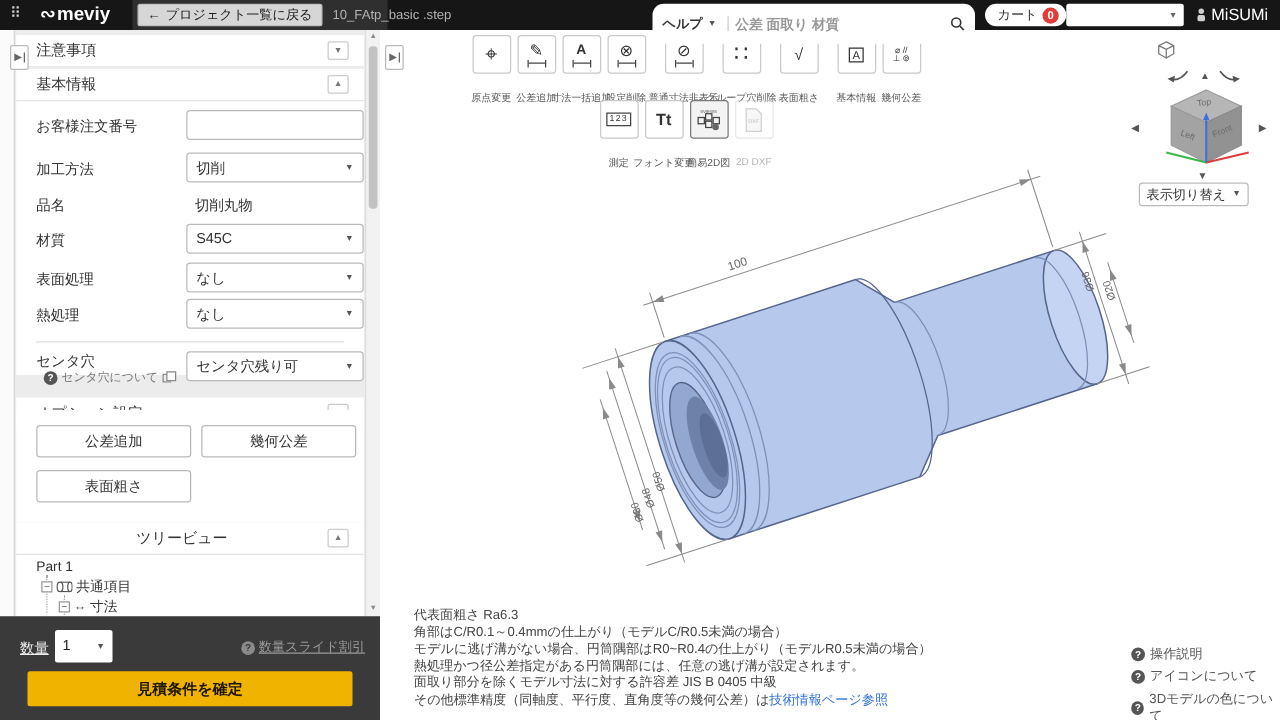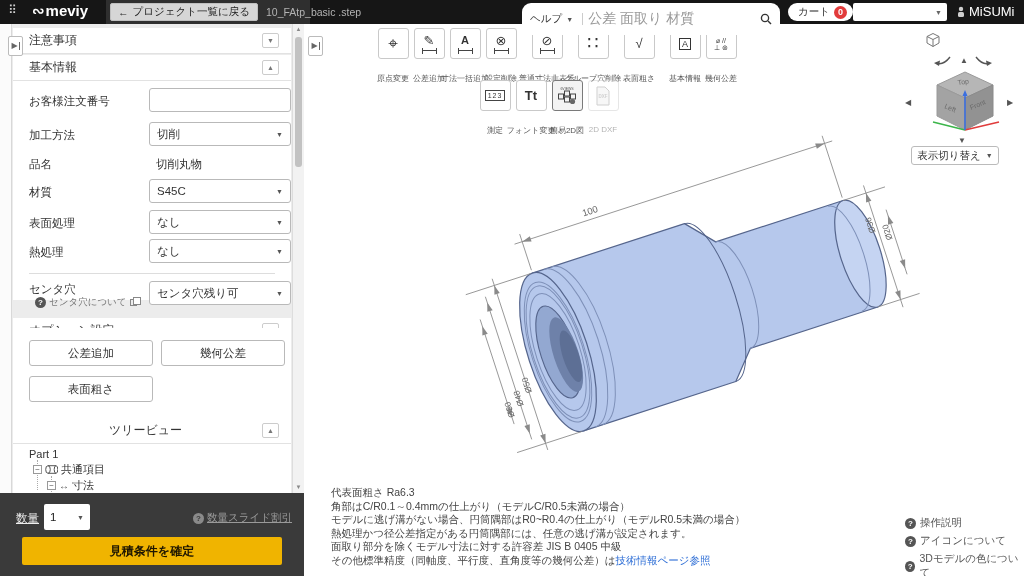--- a/index.html
+++ b/index.html
@@ -7,25 +7,25 @@
   .app{position:relative;width:1024px;height:576px;background:#fff;overflow:hidden;}
 
   
   .topbar{position:absolute;left:0;top:0;width:1024px;height:24px;background:#161616;z-index:50;}
   .grid-ic{position:absolute;left:8px;top:3px;color:#cfcfcf;font-size:12px;letter-spacing:-1px;}
   .logo{position:absolute;left:32px;top:2px;color:#fff;font-size:15px;font-weight:bold;}
   .logo .mark{color:#fff;font-weight:bold;margin-right:1px;}
   .tabstrip{position:absolute;left:106px;top:0;width:204px;height:24px;background:#2f2f2f;display:flex;align-items:center;}
   .backbtn{margin-left:4px;height:18px;background:#d6d6d6;border:1px solid #bfbfbf;border-radius:2px;color:#222;font-size:10.5px;padding:0 7px;display:flex;align-items:center;cursor:pointer;white-space:nowrap;}
   .fname{color:#b3b3b3;font-size:10.5px;margin-left:8px;white-space:nowrap;}
-  .searchpill{position:absolute;left:522px;top:3px;width:258px;height:18px;background:#fff;border-radius:9px;display:flex;align-items:center;padding:16px 8px;}
+  .searchpill{position:absolute;left:522px;top:3px;width:258px;height:18px;background:#fff;border-radius:9px;display:flex;align-items:center;padding:16px 8px;font-weight:bold;}
   .searchpill .help{font-size:10.5px;color:#333;}
   .searchpill .chev{font-size:7px;color:#555;margin:0 4px;}
   .searchpill .div{width:1px;height:12px;background:#ccc;margin:0 5px;}
-  .searchpill .ph{font-size:14px;color:#999;flex:1;white-space:nowrap;overflow:hidden;}
+  .searchpill .ph{font-size:11px;color:#999;flex:1;white-space:nowrap;overflow:hidden;}
   .cartpill{position:absolute;left:788px;top:3px;height:18px;background:#fff;border-radius:9px;display:flex;align-items:center;padding:0 6px 0 10px;gap:4px;}
   .cartpill .t{font-size:10.5px;color:#333;}
   .badge{width:13px;height:13px;border-radius:50%;background:#e23b3b;color:#fff;font-size:9px;font-weight:bold;display:flex;align-items:center;justify-content:center;}
   .topselect{position:absolute;left:853px;top:3px;width:94px;height:18px;background:#fff;border-radius:2px;display:flex;align-items:center;justify-content:flex-end;padding:0 5px;}
   .topselect .chev{font-size:7px;color:#666;}
   .brand{position:absolute;left:956px;top:4px;color:#fff;font-size:13px;font-weight:normal;display:flex;align-items:center;gap:3px;}
 
   
   .sidebar{position:absolute;left:0;top:24px;width:304px;height:552px;background:#ececec;border-right:1px solid #c9c9c9;}
   .leftstrip{position:absolute;left:0;top:0;width:12px;height:469px;background:#fbfbfb;border-right:1px solid #d8d8d8;}

